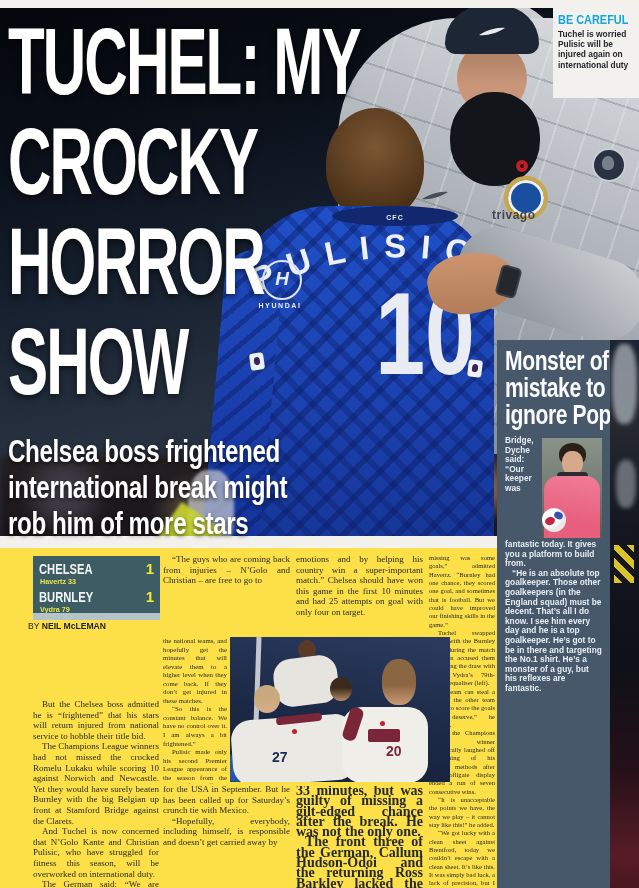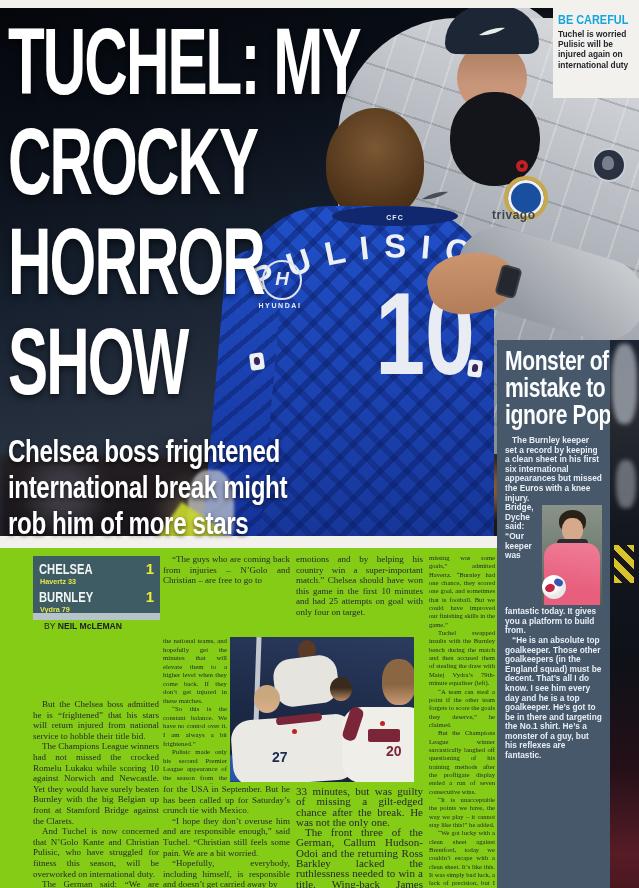--- a/index.html
+++ b/index.html
@@ -73,43 +73,43 @@
   #subhead{left:8px;top:434px;z-index:20;color:#ffffff;text-shadow:0 2px 5px rgba(0,0,0,.6);}
   #subhead .sl{display:block;font-size:31px;line-height:36px;font-weight:700;letter-spacing:-.5px;
     transform:scaleX(.78);transform-origin:left top;white-space:nowrap;}
 
   
   #capbox{left:553px;top:8px;width:86px;height:90px;background:#f3f1ee;z-index:30;padding:4px 5px;box-sizing:border-box;}
   #capbox .t{font-size:13px;font-weight:800;color:#13a5dd;transform:scaleX(.84);transform-origin:left top;white-space:nowrap;}
   #capbox .b{margin-top:2px;font-size:8.4px;line-height:10.2px;font-weight:600;color:#23272d;}
 
   
-  #bodyarea{left:0;top:548px;width:639px;height:340px;background:#84cc16;z-index:5;overflow:hidden;}
+  #bodyarea{left:0;top:548px;width:639px;height:340px;background:#fde047;z-index:5;overflow:hidden;}
   #scorebox{left:33px;top:8px;width:127px;background:#3d5c64;padding:4px 6px 3px;box-sizing:border-box;z-index:6;}
   .srow{display:flex;justify-content:space-between;align-items:baseline;}
   .team{font-size:14px;font-weight:800;color:#f2f4f4;transform:scaleX(.8);transform-origin:left;white-space:nowrap;}
   .score{font-size:15px;font-weight:800;color:#f2ea36;}
   .scorer{font-size:8px;font-weight:700;color:#e9e64a;margin:0 0 2px 1px;transform:scaleX(.9);transform-origin:left;}
   #scorestrip{left:33px;top:65px;width:127px;height:7px;background:#b6c3c8;z-index:6;}
-  #byline{left:44px;top:73px;font-size:8.6px;color:#1c1f24;z-index:6;}
+  #byline{left:28px;top:73px;font-size:8.6px;color:#1c1f24;z-index:6;}
   #byline b{font-weight:800;}
   #lead{left:33px;top:84px;width:126px;font-size:10.5px;line-height:12px;font-weight:800;color:#14171c;text-align:justify;z-index:6;}
   .serifcol{font-family:"Liberation Serif",serif;font-size:9px;line-height:10.6px;color:#26292e;text-align:justify;z-index:6;}
   .serifcol p{margin:0;}
   .ind{text-indent:9px;}
   #col1{left:33px;top:143px;width:126px;height:197px;overflow:hidden;margin-top:8px;}
   #col2top{left:163px;top:6px;width:127px;}
   #col2wrap{left:163px;top:89px;width:64px;height:147px;font-size:6.8px;line-height:8.55px;overflow:hidden;}
   #col2bot{left:163px;top:236px;width:127px;height:104px;overflow:hidden;}
   #col3top{left:296px;top:6px;width:127px;height:84px;overflow:hidden;}
-  #col3bot{left:296px;top:238px;width:127px;height:102px;font-size:11px;line-height:10.3px;overflow:hidden;}
+  #col3bot{left:296px;top:238px;width:127px;height:102px;font-size:14px;line-height:10.3px;overflow:hidden;font-weight:bold;}
   #col4{left:429px;top:6px;width:66px;height:334px;font-size:6.6px;line-height:8.35px;overflow:hidden;}
 
   
-  #celeb{left:230px;top:89px;width:184px;height:145px;overflow:hidden;z-index:10;
+  #celeb{left:230px;top:89px;width:220px;height:145px;overflow:hidden;z-index:10;
     background:linear-gradient(190deg,#2b3c60 0%,#1c2946 55%,#152038 100%);}
   #goalpost{left:24px;top:0;width:5px;height:145px;background:#dfe2e6;transform:rotate(2deg);opacity:.85;}
   #adboard{left:-4px;top:118px;width:64px;height:27px;background:#2e62c8;filter:blur(1px);opacity:.8;}
   .head{border-radius:50%;}
   #c-h-jump{left:68px;top:3px;width:18px;height:20px;background:#5a3a26;}
   #c-t-jump{left:44px;top:20px;width:64px;height:48px;border-radius:18px;background:#e6e4df;transform:rotate(-7deg);}
   #c-h-left{left:24px;top:48px;width:26px;height:28px;background:linear-gradient(180deg,#c8a87c 40%,#d9b08c);}
   #c-h-mid{left:100px;top:40px;width:22px;height:24px;background:linear-gradient(180deg,#3a2a1c 45%,#b98a66);}
   #c-h-right{left:152px;top:22px;width:34px;height:46px;border-radius:45%;background:linear-gradient(180deg,#8a6642 55%,#c89a74);}
   #c-torso-l{left:2px;top:80px;width:124px;height:66px;border-radius:20px;background:#ebe9e4;transform:rotate(-4deg);}
@@ -254,21 +254,20 @@
     <div class="abs serifcol" id="col2top">
       <p class="ind">“The guys who are coming back from injuries – N’Golo and Christian – are free to go to</p>
     </div>
     <div class="abs serifcol" id="col2wrap">
       <p>the national teams, and hopefully get the minutes that will elevate them to a higher level when they come back. If they don’t get injured in these matches.</p>
       <p class="ind">“So this is the constant balance. We have no control over it. I am always a bit frightened.”</p>
       <p class="ind">Pulisic made only his second Premier League appearance of the season from the bench after suffering an ankle injury</p>
     </div>
     <div class="abs serifcol" id="col2bot">
       <p>for the USA in September. But he has been called up for Saturday’s crunch tie with Mexico.</p>
-      <p class="ind">“I hope they don’t overuse him and are responsible enough,” said Tuchel. “Christian still feels some pain. We are a bit worried.</p>
       <p class="ind">“Hopefully, everybody, including himself, is responsible and doesn’t get carried away by</p>
     </div>
 
     <div class="abs serifcol" id="col3top">
       <p>emotions and by helping his country win a super-important match.” Chelsea should have won this game in the first 10 minutes and had 25 attempts on goal with only four on target.</p>
     </div>
     <div class="abs serifcol" id="col3bot">
       <p>33 minutes, but was guilty of missing a gilt-edged chance after the break. He was not the only one.</p>
       <p class="ind">The front three of the German, Callum Hudson-Odoi and the returning Ross Barkley lacked the ruthlessness needed to win a title. Wing-back James remains the Blues’ top scorer and assist leader. “What was</p>
     </div>
@@ -302,21 +301,20 @@
     </div>
   </div>
 
   <div class="abs" id="sidebar">
     <div id="sb-title">
       <span class="tl">Monster of a</span>
       <span class="tl">mistake to</span>
       <span class="tl">ignore Pope</span>
     </div>
     <div id="sb-body">
-      <p class="ind">The Burnley keeper set a record by keeping a clean sheet in his first six international appearances but missed the Euros with a knee injury.</p>
       <div id="pope">
         <div class="abs" id="pope-hair"></div>
         <div class="abs" id="pope-face"></div>
         <div class="abs" id="pope-collar"></div>
         <div class="abs" id="pope-shirt"></div>
         <div class="abs" id="pope-ball"></div>
       </div>
       <p>Bridge, Dyche said: “Our keeper was fantastic today. It gives you a platform to build from.</p>
       <p class="ind">“He is an absolute top goalkeeper. Those other goalkeepers (in the England squad) must be decent. That’s all I do know. I see him every day and he is a top goalkeeper. He’s got to be in there and targeting the No.1 shirt. He’s a monster of a guy, but his reflexes are fantastic.</p>
 

